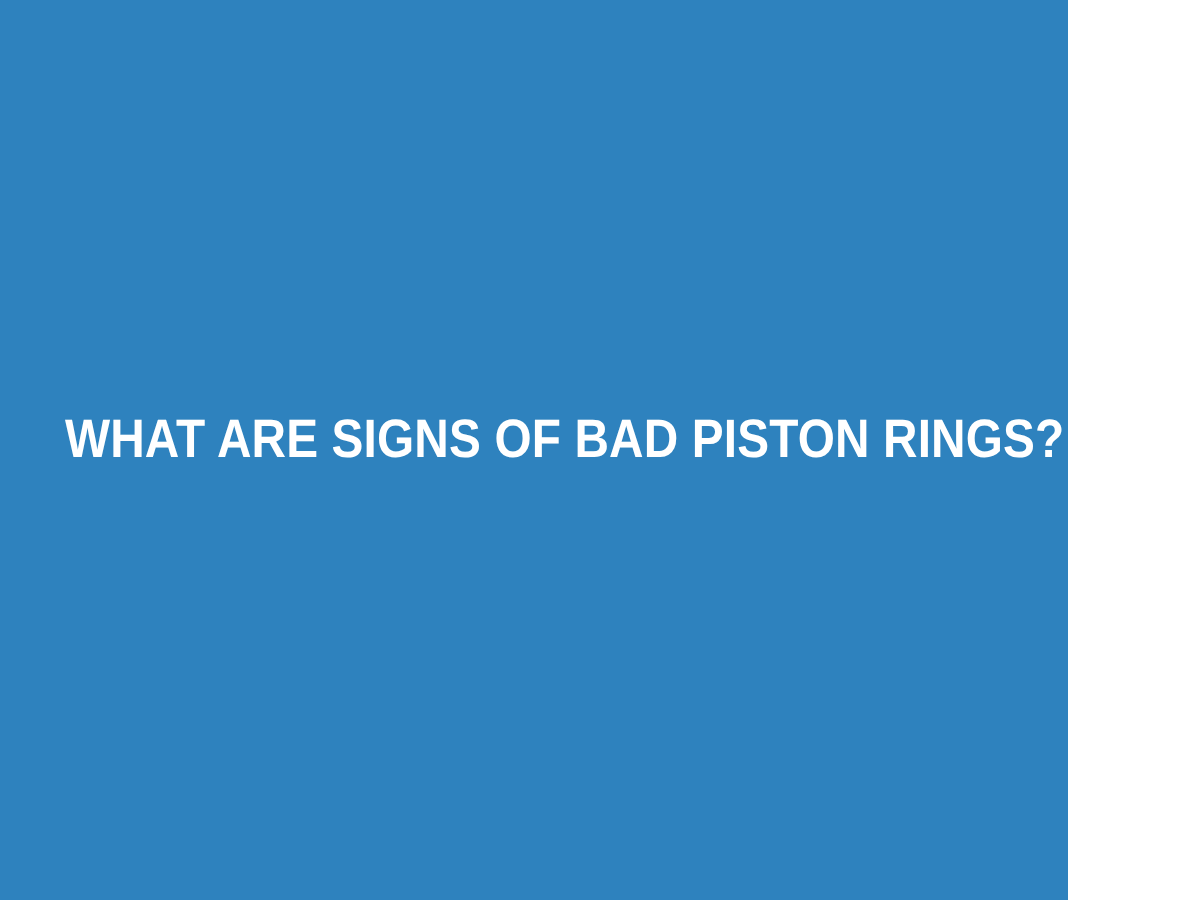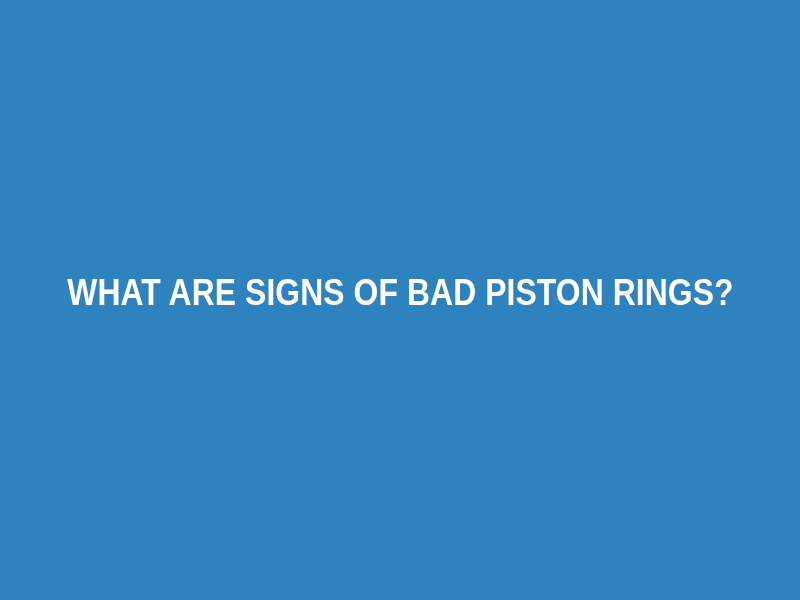--- a/index.html
+++ b/index.html
@@ -10,21 +10,21 @@
 
   body {
     width: 800px;
     height: 600px;
     overflow: hidden;
     font-family: "Liberation Sans", sans-serif;
   }
 
   #title-card {
     position: relative;
-    width: 800px;
+    width: 712px;
     height: 600px;
     background: #2e82be;
     display: flex;
     align-items: center;
     justify-content: center;
     box-sizing: border-box;
     user-select: none;
   }
 
   #title-wrap {

